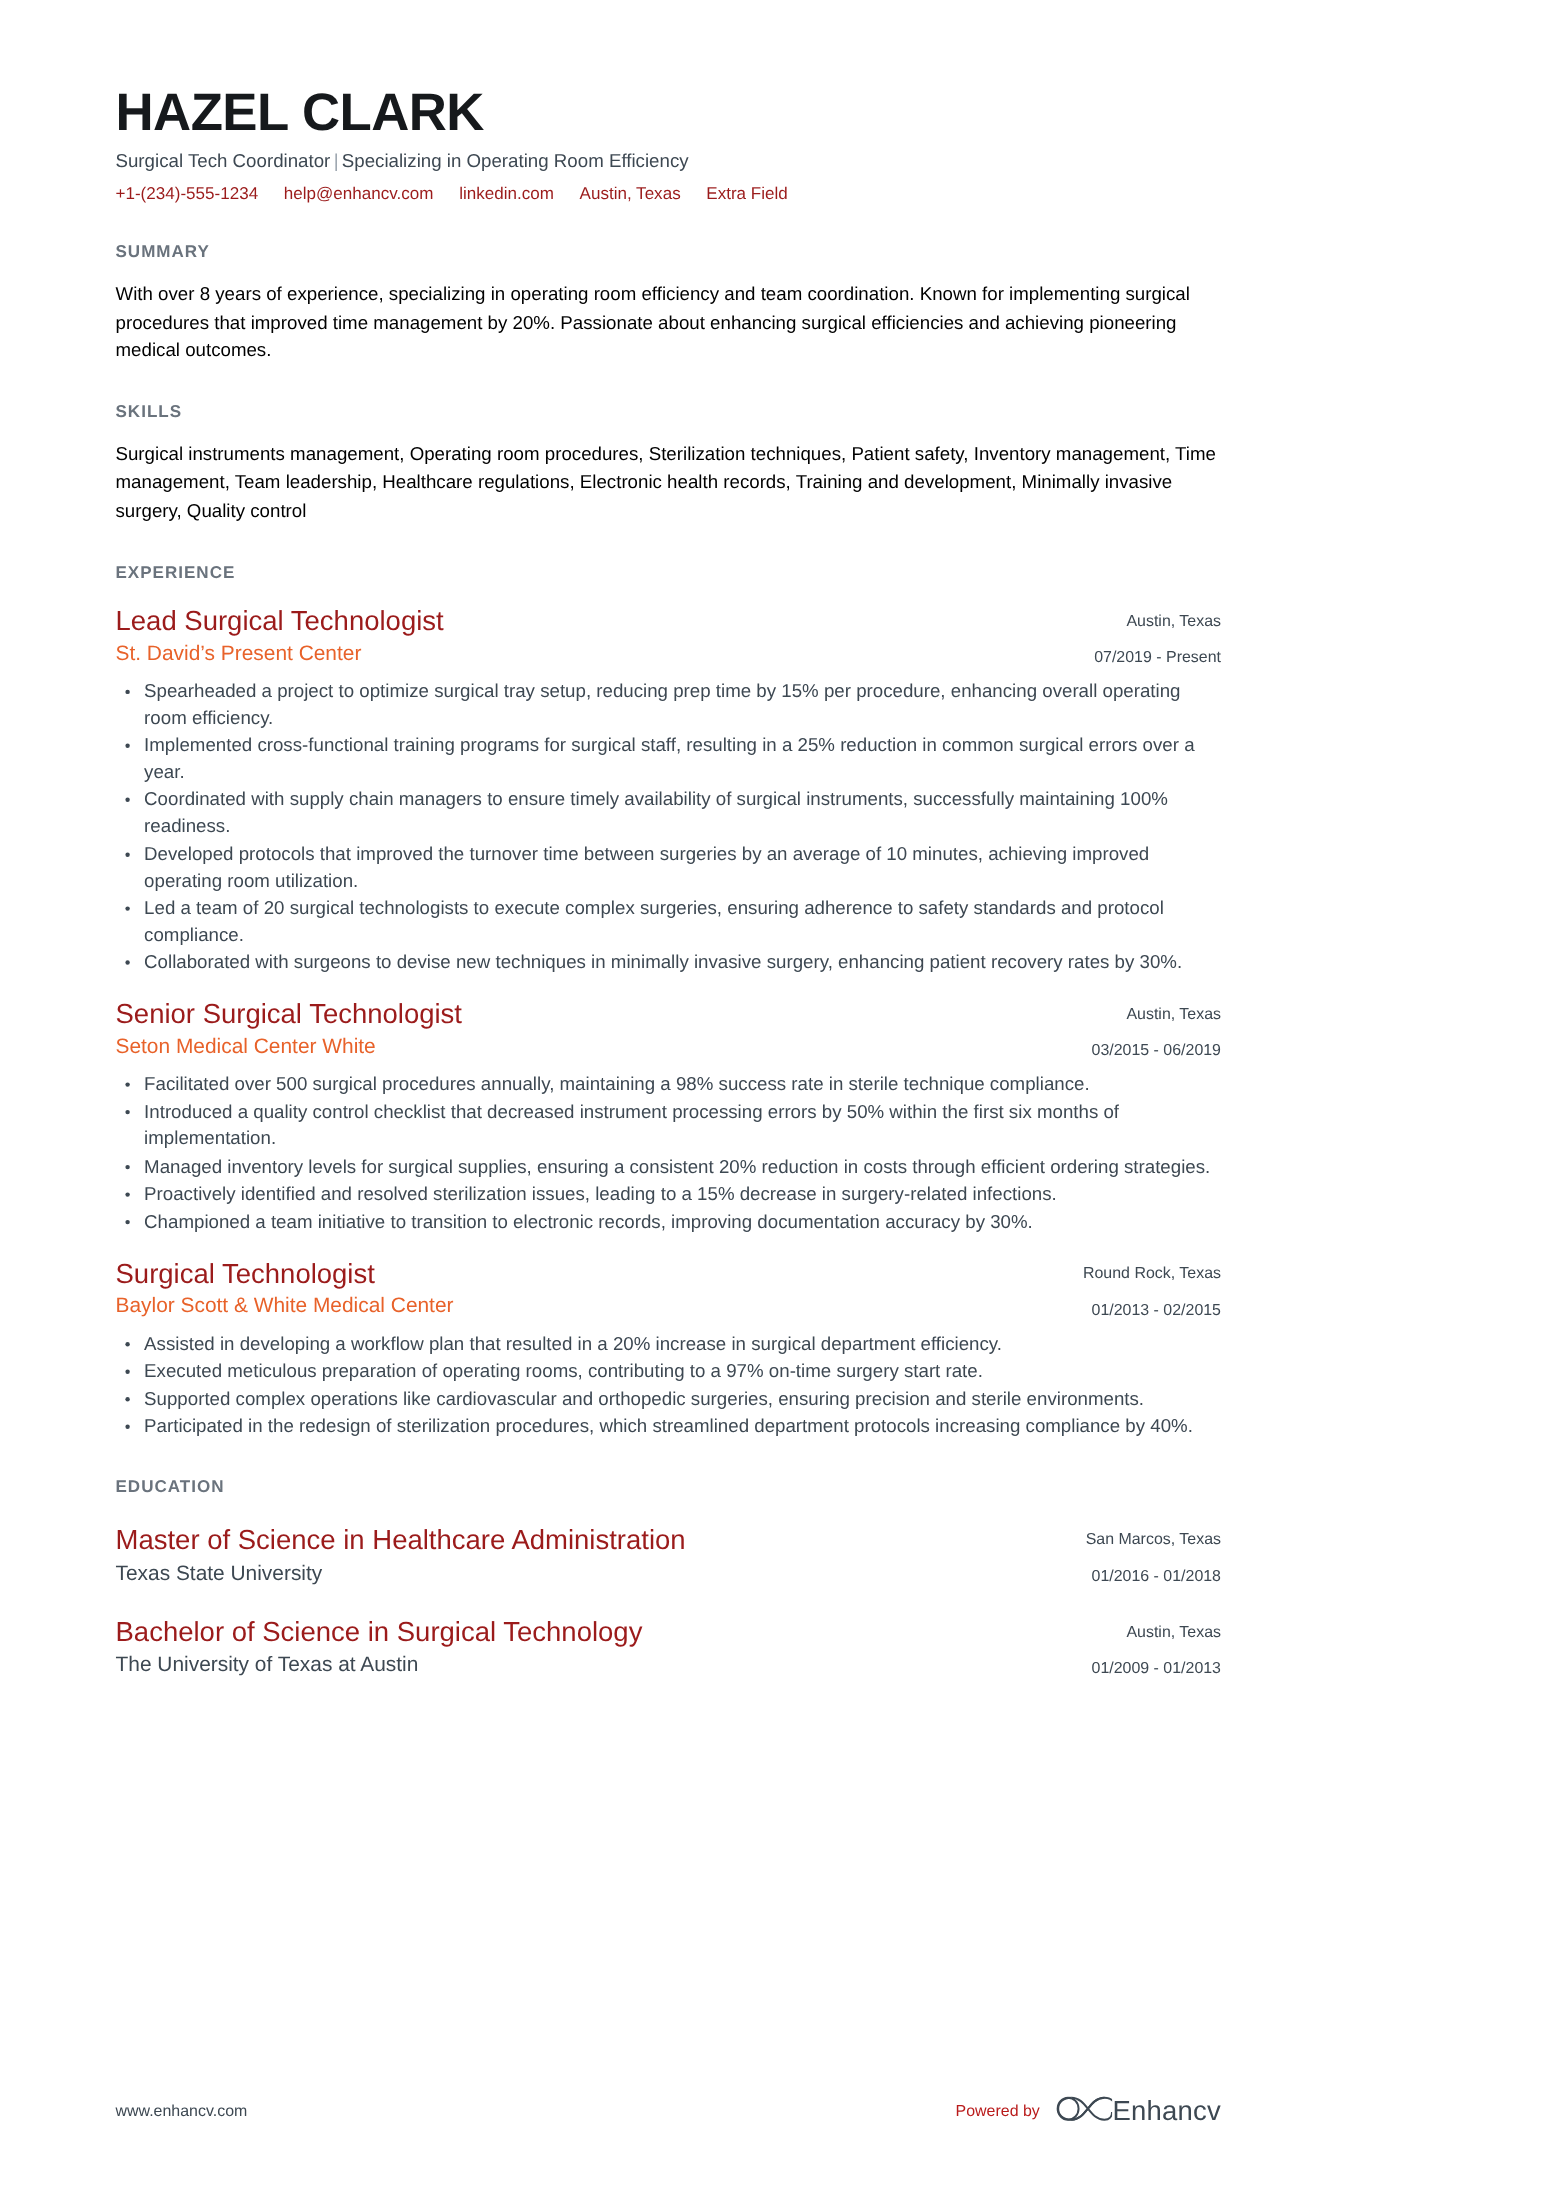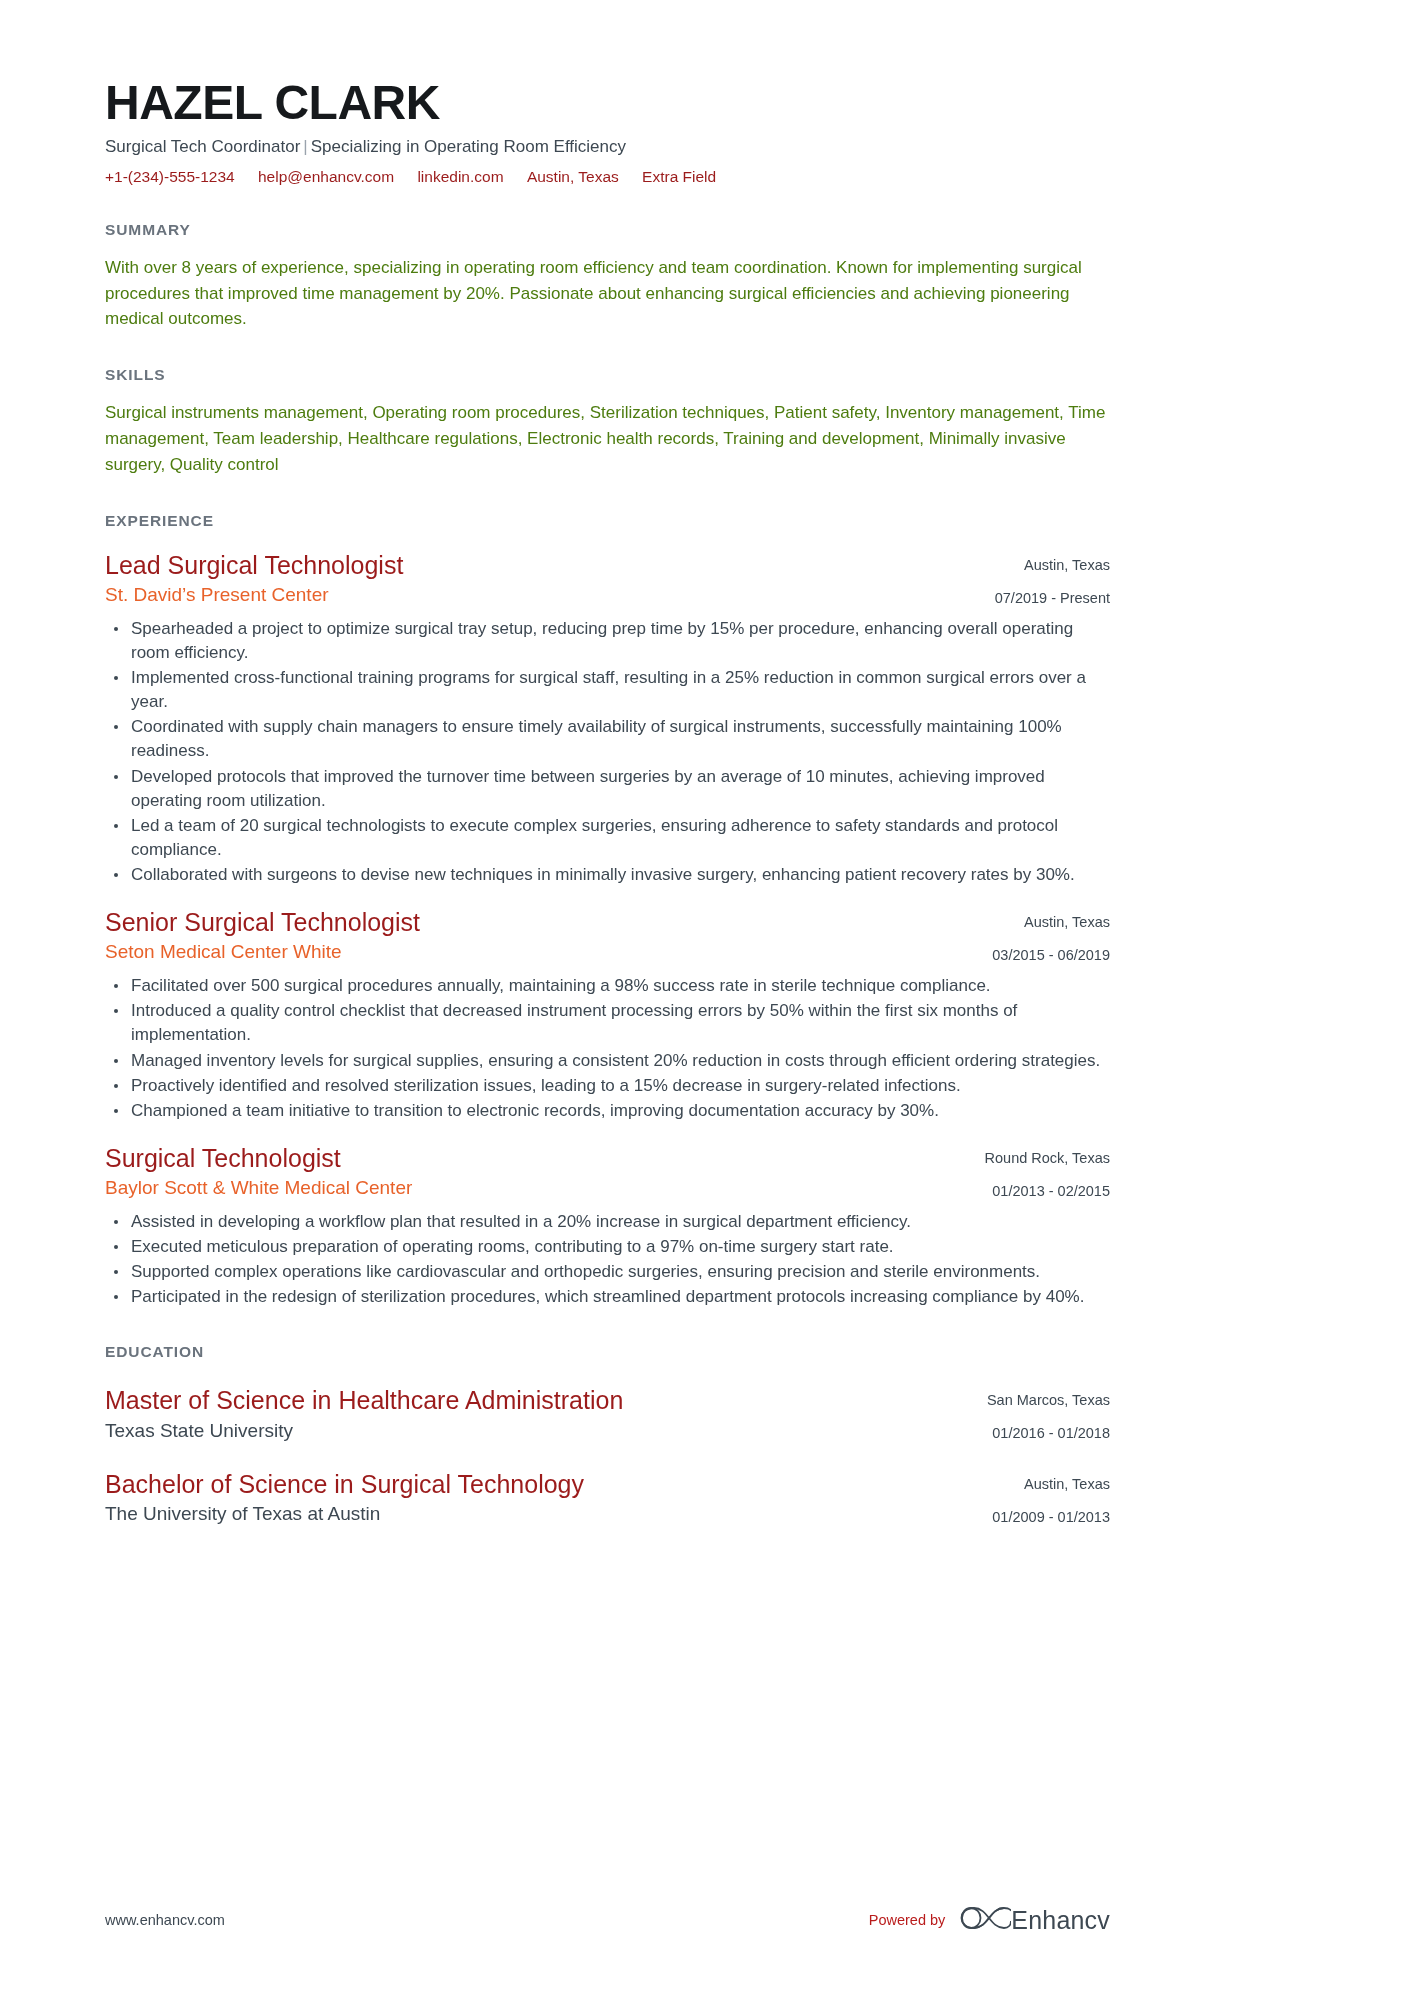--- a/index.html
+++ b/index.html
@@ -63,21 +63,21 @@
     font-size: 15.5px;
     font-weight: 700;
     letter-spacing: 0.9px;
     color: #6a737d;
     margin-bottom: 16px;
   }
 
   .paragraph {
     font-size: 17px;
     line-height: 1.52;
-    color: #4d7c0f;
+    color: #000000;
     max-width: 1140px;
   }
 
   
   .entry { margin-top: 20px; position: relative; }
   .entry:first-of-type { margin-top: 4px; }
 
   .entry-head {
     display: flex;
     justify-content: space-between;

